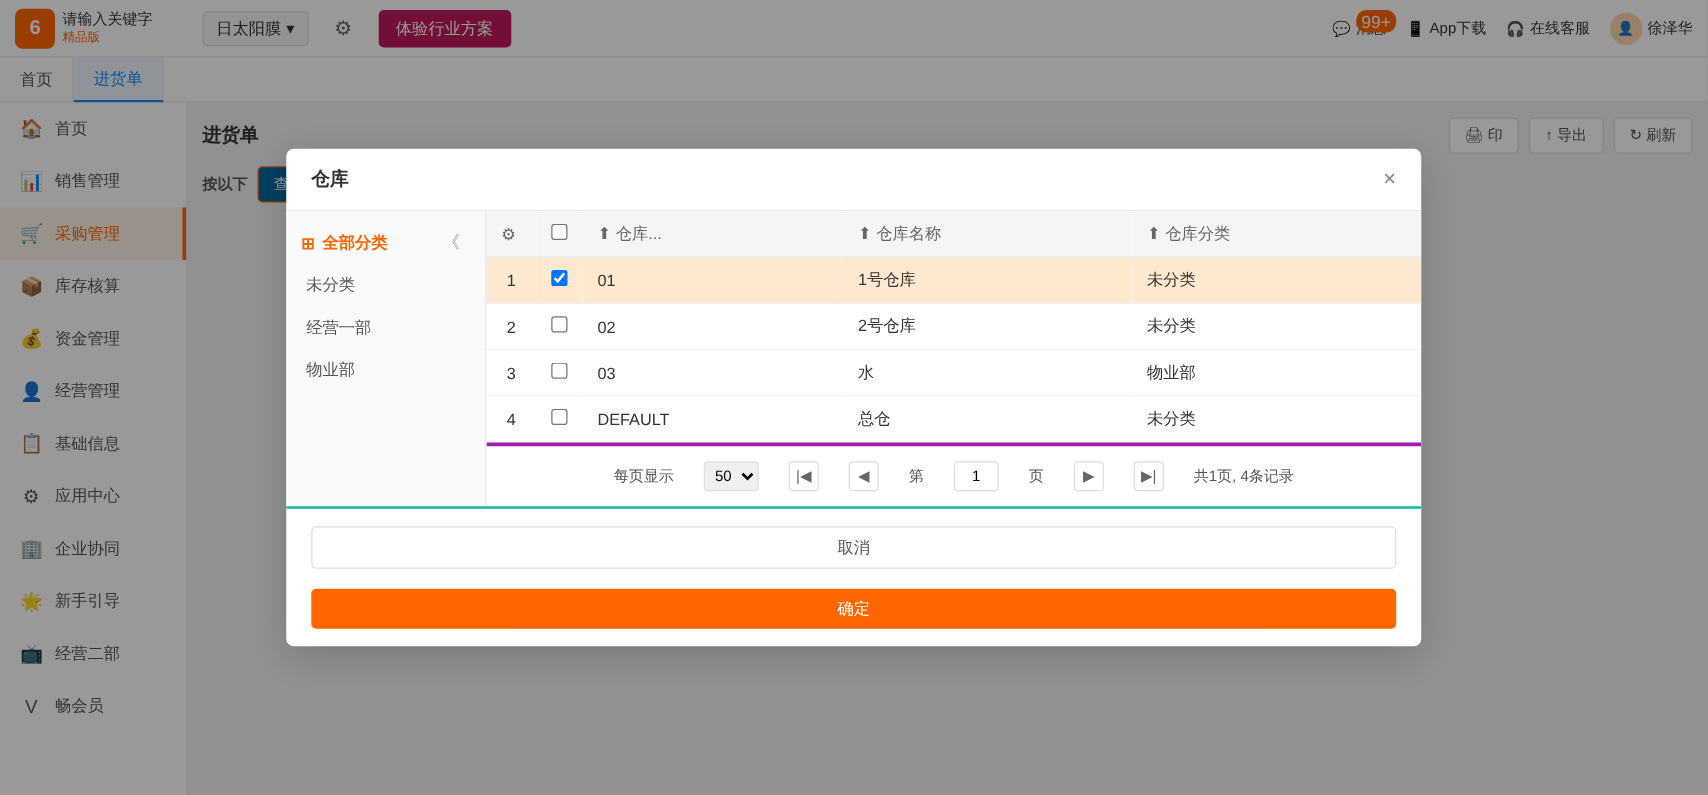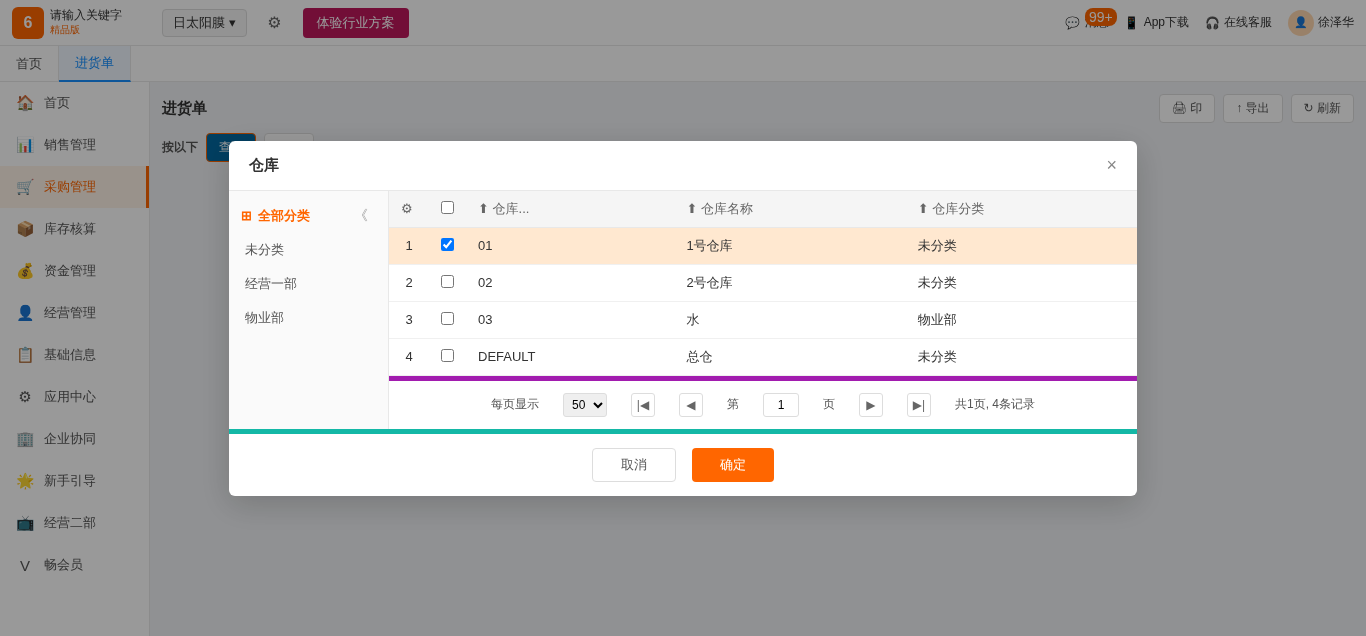--- a/index.html
+++ b/index.html
@@ -202,33 +202,33 @@
     }
     .data-table td {
       padding: 9px 12px; border-bottom: 1px solid #f0f0f0; color: #333;
     }
     .data-table tr.active-row { background: #ffe8d0; }
     .row-num { color: #888; text-align: center; }
     .table-scroll { flex: 1; overflow-y: auto; }
     
     .pagination {
       display: flex; align-items: center; justify-content: center;
-      padding: 12px; gap: 24px; border-top: 5px solid #a21caf; font-size: 12px; color: #555;
+      padding: 12px; gap: 24px; border-top: 3px solid #a21caf; font-size: 12px; color: #555;
     }
     .page-btn {
       width: 24px; height: 24px; border: 1px solid #ddd;
       border-radius: 3px; display: flex; align-items: center; justify-content: center;
       cursor: pointer; background: #fff; color: #666; font-size: 12px;
     }
     .page-input { width: 36px; height: 24px; border: 1px solid #ddd; border-radius: 3px; text-align: center; font-size: 12px; }
     .page-select { height: 24px; border: 1px solid #ddd; border-radius: 3px; font-size: 12px; padding: 0 4px; }
     
     .modal-footer {
       display: flex; justify-content: center; gap: 16px;
-      padding: 14px 20px; border-top: 5px solid #14b8a6;
+      padding: 14px 20px; border-top: 2px solid #14b8a6; flex-direction: column;
     }
     .btn-cancel { border: 1px solid #ddd; background: #fff; border-radius: 4px; padding: 7px 28px; cursor: pointer; font-size: 13px; color: #555; }
     .btn-confirm { background: #f60; color: #fff; border: none; border-radius: 4px; padding: 7px 28px; cursor: pointer; font-size: 13px; }
   </style>
 </head>
 <body>
 
 <div class="top-header">
   <div class="logo-area">
     <div class="logo-icon">

